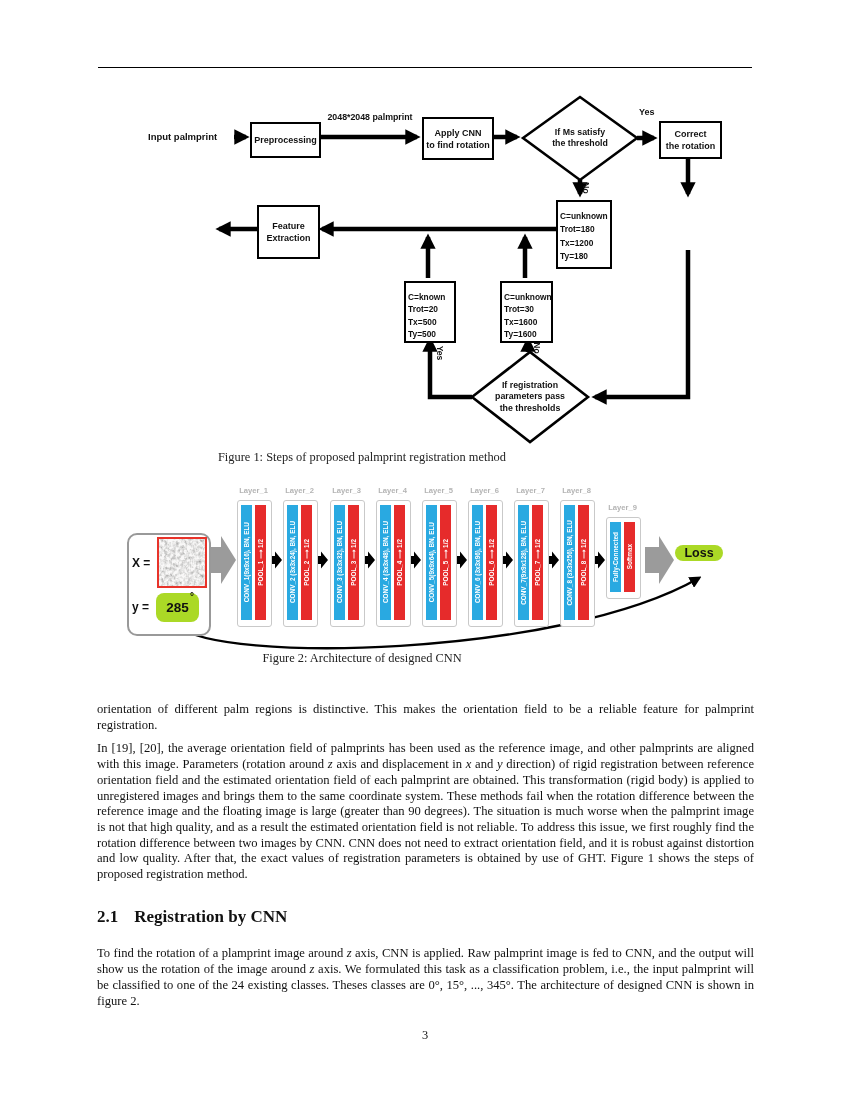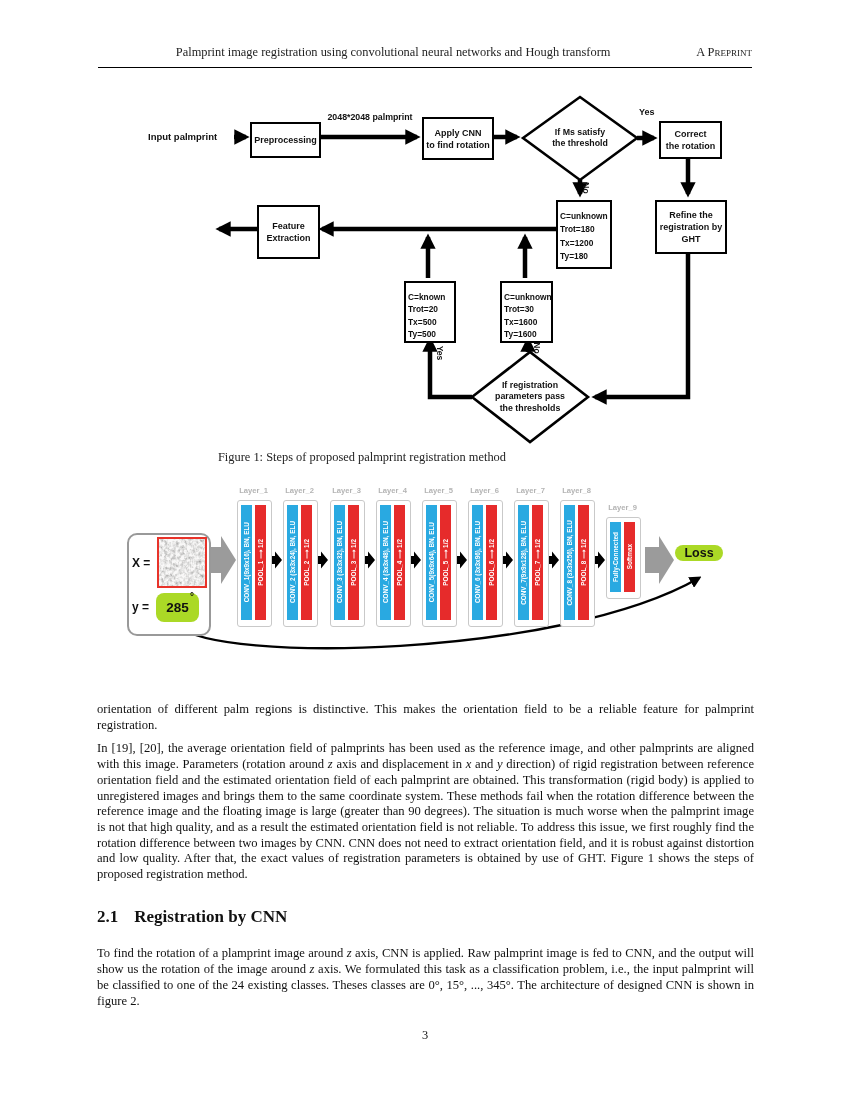--- a/index.html
+++ b/index.html
@@ -47,24 +47,20 @@
   .sechead{margin:26px 0 22px 0;font-weight:bold;font-size:17px;}
   .secnum{margin-right:16px;}
   .pageno{position:absolute;left:0;top:1028px;width:850px;text-align:center;font-size:12.4px;}
   svg.overlay{position:absolute;left:0;top:0;z-index:2;}
 </style>
 </head>
 <body>
 
 <div id="page">
 
-  <div class="hdr">
-    <span class="hdr-title">Palmprint image registration using convolutional neural networks and Hough transform</span>
-    <span class="hdr-tag">A Preprint</span>
-  </div>
   <div class="hdr-rule"></div>
 
   <svg class="overlay" width="850" height="1100">
     <defs>
       <marker id="ah" markerWidth="3.4" markerHeight="3.4" refX="2.6" refY="1.7" orient="auto" markerUnits="strokeWidth">
         <path d="M0,0 L3.4,1.7 L0,3.4 z" fill="#000"></path>
       </marker>
       <marker id="ah2" markerWidth="5" markerHeight="5" refX="3.8" refY="2.5" orient="auto" markerUnits="strokeWidth">
         <path d="M0,0 L5,2.5 L0,5 z" fill="#000"></path>
       </marker>
@@ -110,23 +106,20 @@
   <div class="fbox" style="left:250px;top:122px;width:67px;height:32px;">Preprocessing</div>
   <div class="flabel" style="left:320px;top:112px;width:100px;text-align:center;font-size:8.8px;">2048*2048 palmprint</div>
   <div class="fbox pre" style="left:422px;top:117px;width:68px;height:39px;">Apply CNN
 to find rotation</div>
   <div class="dtext pre" style="left:531px;top:120px;width:98px;height:36px;">If Ms satisfy
 the threshold</div>
   <div class="flabel" style="left:639px;top:107px;font-size:9px;">Yes</div>
   <div class="rot" style="left:580px;top:183px;">No</div>
   <div class="fbox pre" style="left:659px;top:121px;width:59px;height:34px;">Correct
 the rotation</div>
-  <div class="fbox pre" style="left:655px;top:200px;width:68px;height:50px;">Refine the
-registration by
-GHT</div>
   <div class="pbox pre" style="left:556px;top:200px;width:50px;height:57px;">C=unknown
 Trot=180
 Tx=1200
 Ty=180</div>
   <div class="fbox pre" style="left:257px;top:205px;width:59px;height:50px;">Feature
 Extraction</div>
   <div class="pbox pre" style="left:404px;top:281px;width:46px;height:50px;line-height:12.4px;">C=known
 Trot=20
 Tx=500
 Ty=500</div>
@@ -238,20 +231,21 @@
       <span>Fully-Connected</span>
     </div>
   <div class="bar pool" style="left:624px;top:522px;width:11px;height:70px;">
       <span>Softmax</span>
     </div>
 
   <div class="greenbox" style="left:675px;top:545px;width:48px;height:16px;font-size:12.5px;">
     <span>Loss</span>
   </div>
 
+  <div class="caption" style="top:651px;">Figure 2: Architecture of designed CNN</div>
 
   <div class="bodytext">
     <p>orientation of different palm regions is distinctive. This makes the orientation field to be a reliable feature for palmprint registration.</p>
     <p><span>In [19], [20], the average orientation field of palmprints has been used as the reference image, and other palmprints are aligned with this image.  Parameters (rotation around </span><i>z</i><span> axis and displacement in </span><i>x</i><span> and </span><i>y</i><span> direction) of rigid registration between reference orientation field and the estimated orientation field of each palmprint are obtained. This transformation (rigid body) is applied to unregistered images and brings them to the same coordinate system. These methods fail when the rotation difference between the reference image and the floating image is large (greater than 90 degrees). The situation is much worse when the palmprint image is not that high quality, and as a result the estimated orientation field is not reliable. To address this issue, we first roughly find the rotation difference between two images by CNN. CNN does not need to extract orientation field, and it is robust against distortion and low quality. After that, the exact values of registration parameters is obtained by use of GHT. Figure 1 shows the steps of proposed registration method.</span></p>
     <div class="sechead">
       <span class="secnum">2.1</span><span>Registration by CNN</span>
     </div>
     <p><span>To find the rotation of a plamprint image around </span><i>z</i><span> axis, CNN is applied. Raw palmprint image is fed to CNN, and the output will show us the rotation of the image around </span><i>z</i><span> axis. We formulated this task as a classification problem, i.e., the input palmprint will be classified to one of the 24 existing classes. Theses classes are 0°, 15°, ..., 345°. The architecture of designed CNN is shown in figure 2.</span></p>
   </div>
 

